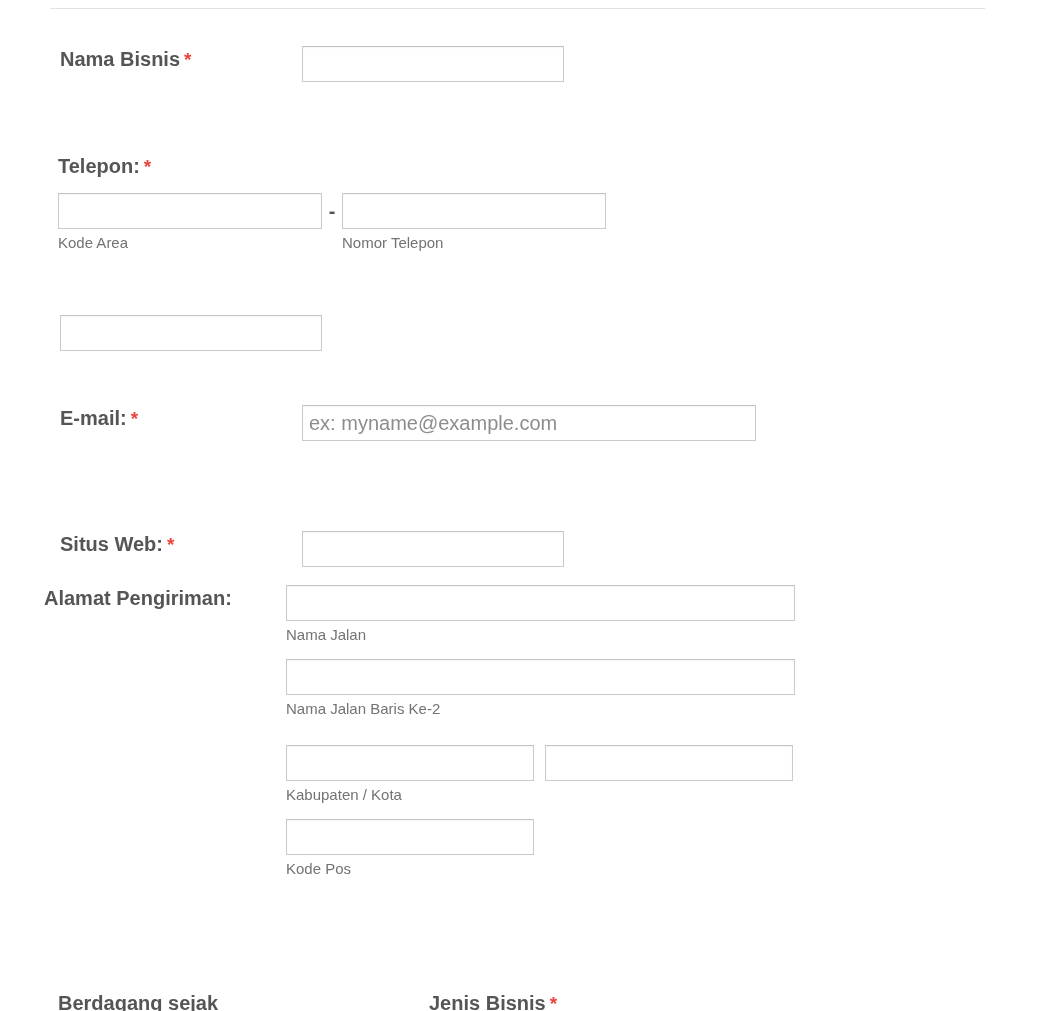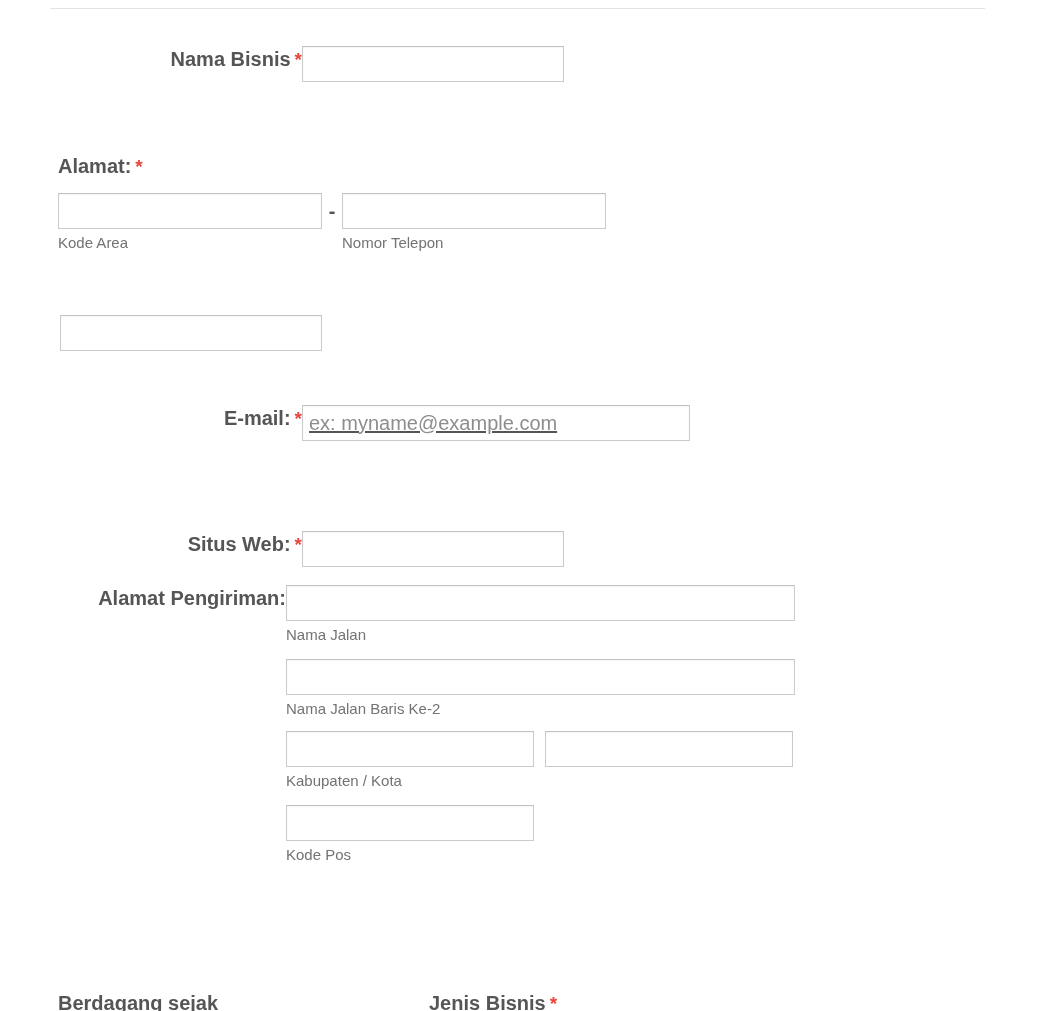--- a/index.html
+++ b/index.html
@@ -36,21 +36,21 @@
   
   .form-row {
     position: absolute;
     display: flex;
     align-items: flex-start;
   }
 
   .label-col {
     width: 242px;
     display: flex;
-    justify-content: flex-end;
+    justify-content: flex-start;
     align-items: center;
     box-sizing: border-box;
   }
 
   .field-label {
     font-size: 20px;
     font-weight: bold;
     color: #555555;
     line-height: 26px;
     white-space: nowrap;
@@ -112,27 +112,27 @@
     align-self: flex-start;
     text-align: center;
     font-size: 20px;
     font-weight: bold;
     color: #555555;
     line-height: 36px;
   }
 
   .row-abn    { left: 60px; top: 315px; }
   .row-email  { left: 60px; top: 405px; }
-  .w-email    { width: 388px; text-decoration: underline; }
+  .w-email    { width: 454px; }
   .row-web    { left: 60px; top: 495px; margin-top: 36px; }
 
   .row-alamat { left: 44px; top: 585px; }
   .addr-col   { display: flex; flex-direction: column; }
   .addr-line  { width: 509px; }
-  .addr-pair  { display: flex; margin-top: 13px; }
+  .addr-pair  { display: flex; margin-top: 27px; }
   .addr-half  { width: 248px; }
   .addr-gap   { width: 11px; }
   .addr-zip-wrap { margin-top: 15px; }
   .addr-zip   { width: 248px; }
   .addr-block2 { margin-top: 15px; }
 
   
   .bottom-row { position: absolute; left: 0; top: 990px; width: 884px; height: 21px; overflow: hidden; }
   .bottom-label {
     position: absolute;
@@ -155,21 +155,21 @@
   <div class="form-row row-nama">
     <div class="label-col">
       <span class="field-label"><span>Nama Bisnis</span><span class="req">*</span></span>
     </div>
     <div class="input-col">
       <input class="txt w-short" type="text" placeholder="" style="">
     </div>
   </div>
 
   <div class="block-telepon">
-    <div class="telepon-title"><span>Alamat:</span><span class="req">*</span></div>
+    <div class="telepon-title"><span>Telepon:</span><span class="req">*</span></div>
     <div class="telepon-fields">
       <div class="tel-group">
         <input class="txt tel-area" type="text" placeholder="" style="">
         <div class="sublabel">Kode Area</div>
       </div>
       <div class="tel-dash">-</div>
       <div class="tel-group">
         <input class="txt tel-num" type="text" placeholder="" style="">
         <div class="sublabel">Nomor Telepon</div>
       </div>

